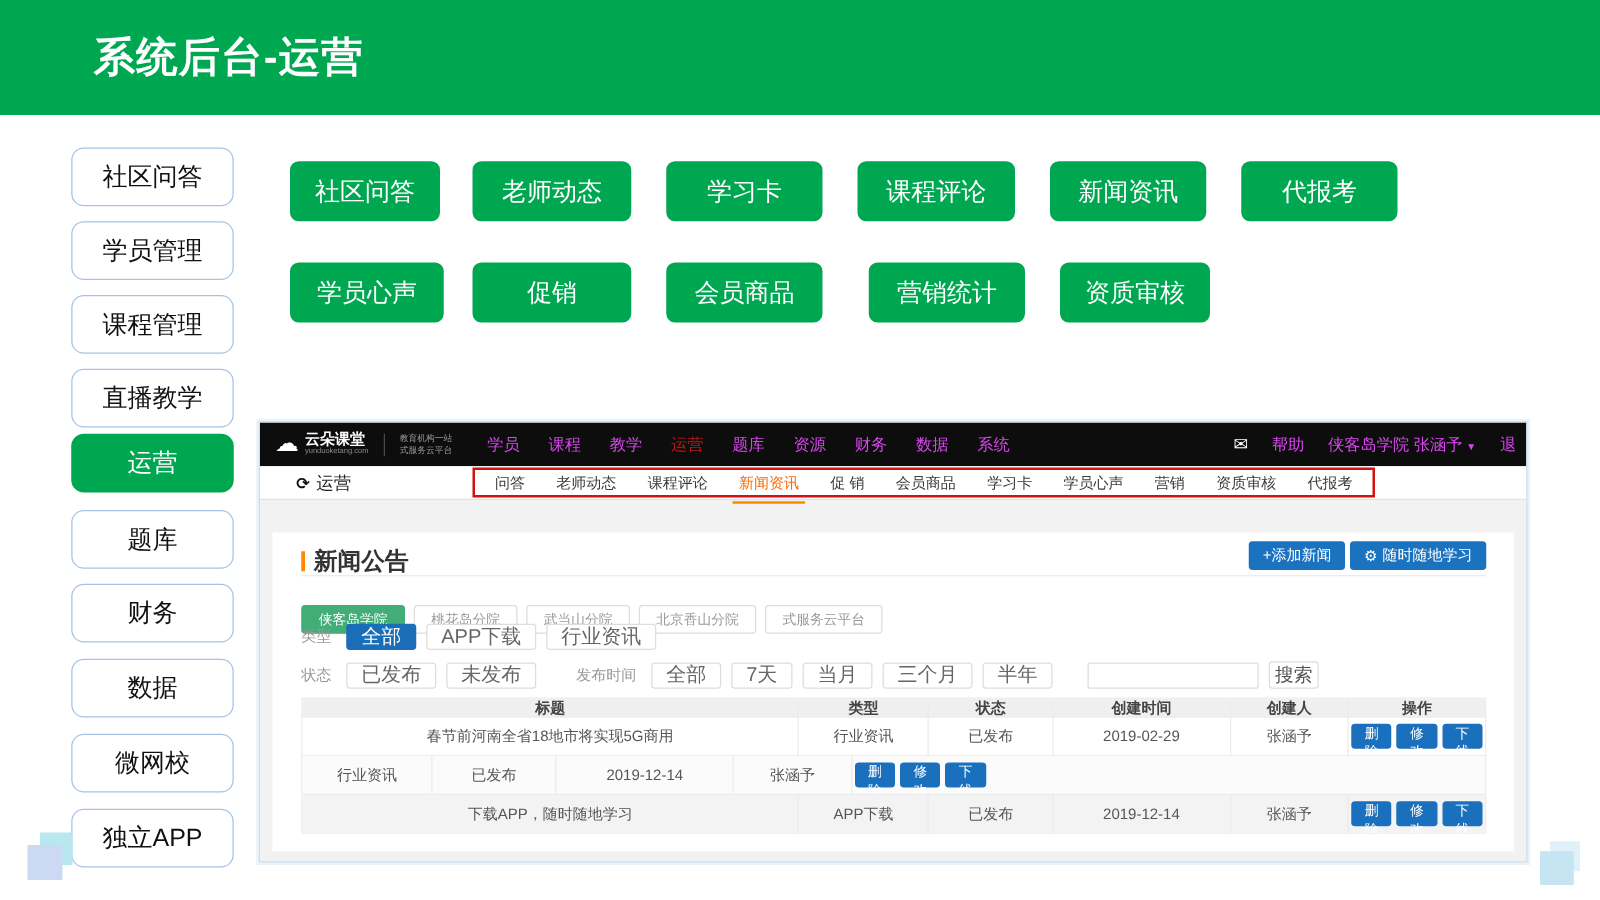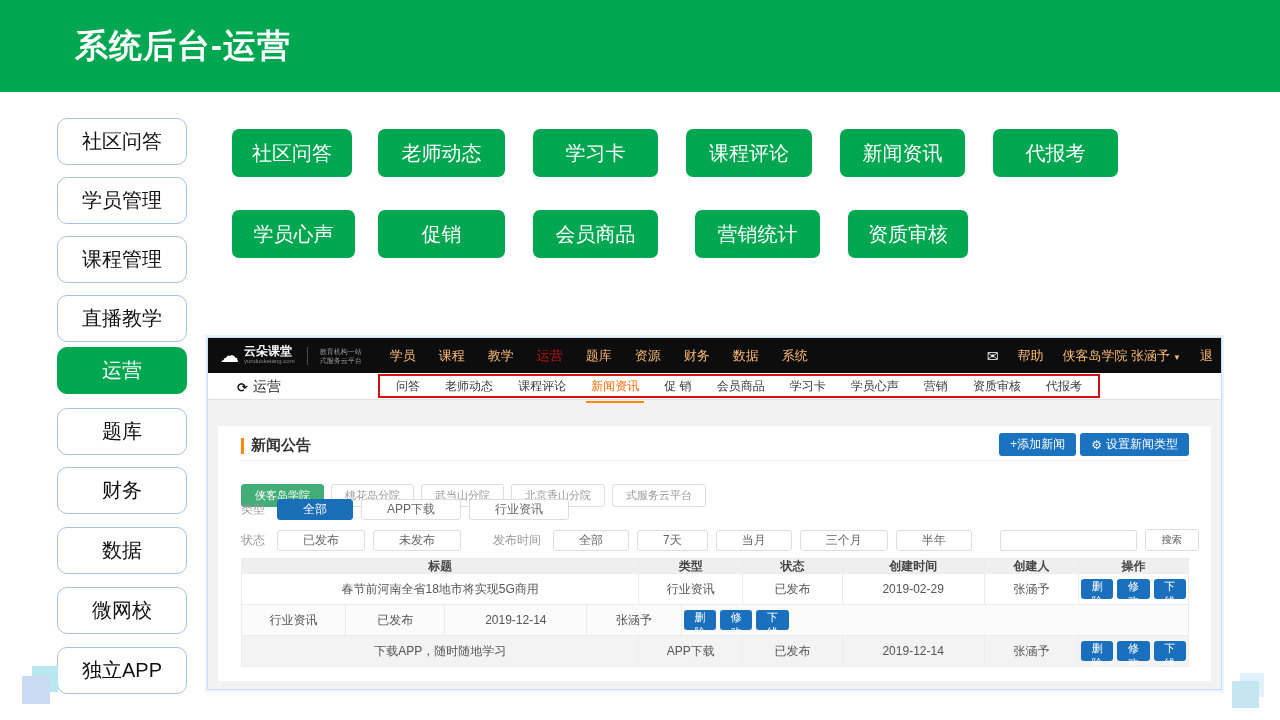--- a/index.html
+++ b/index.html
@@ -40,21 +40,21 @@
   .navbar { position:absolute; left:0; top:0; width:100%; height:35px; background:#0d0d0d;
     display:flex; align-items:center; padding:0 8px 0 12px; color:#fff; }
   .logo-wrap { display:flex; align-items:center; gap:5px; }
   .cloud-ic { font-size:19px; line-height:19px; color:#fff; }
   .logo-col { display:flex; flex-direction:column; line-height:10px; }
   .logo-name { font-size:12px; font-weight:700; color:#fff; }
   .logo-url { font-size:6px; color:#8a8a8a; }
   .logo-div { width:1px; height:18px; background:#4a4a4a; margin:0 7px; }
   .tagline { display:flex; flex-direction:column; font-size:7px; color:#9a9a9a; line-height:9px; }
   .nav-menu { display:flex; gap:23px; margin-left:28px; font-size:13px; }
-  .nav-item { color:#fdba74; cursor:pointer; white-space:nowrap; }
+  .nav-item { color:#d946ef; cursor:pointer; white-space:nowrap; }
   .nav-item.red { color:#c41414; }
   .nav-right { margin-left:auto; display:flex; align-items:center; gap:19px; font-size:13px; white-space:nowrap; }
   .mail-ic { font-size:14px; }
   .caret { font-size:8px; margin-left:3px; }
 
   
   .subnav { position:absolute; left:0; top:35px; width:100%; height:27px; background:#fff; border-bottom:1px solid #e2e2e2; }
   .subnav-title { position:absolute; left:29px; top:5px; font-size:14px; color:#222; display:flex; align-items:center; gap:5px; }
   .op-ic { font-size:13px; font-weight:700; color:#111; }
   .tabbox {
@@ -64,52 +64,52 @@
   }
   .tab { font-size:12px; color:#3a3a3a; cursor:pointer; white-space:nowrap; position:relative;text-align:right; }
   .tab.active { color:#ff6a00; }
   .tab.active::after { content:""; position:absolute; left:-5px; right:-5px; bottom:-8px; height:2px; background:#ff8a00; }
 
   
   .panel { position:absolute; left:10px; right:10px; top:88px; bottom:8px; background:#fff; }
 
   .sec-head { position:absolute; left:23px; top:10px; display:flex; align-items:center; gap:7px; }
   .sec-bar { width:3px; height:16px; background:#ff8a00; }
-  .sec-title { font-size:15px; font-weight:700; color:#333; }
+  .sec-title { font-size:19px; font-weight:700; color:#333; }
   .sec-hr { position:absolute; left:23px; right:22px; top:34px; height:1px; background:#ececec; }
   .sec-actions { position:absolute; right:22px; top:7px; display:flex; gap:4px; }
   .blue-btn {
     height:23px; background:#1b72bf; color:#fff; font-size:12px;
     border:none; border-radius:3px; padding:0 11px; display:flex; align-items:center; gap:4px; cursor:pointer;
   }
   .gear-ic { font-size:12px; }
 
   .branch-row { position:absolute; left:23px; top:42px; display:flex; gap:7px;margin-top:16px; }
   .branch {
     height:23px; padding:0 13px; display:flex; align-items:center;
     background:#fff; border:1px solid #ddd; border-radius:3px;
     font-size:11px; color:#999; cursor:pointer;
   }
   .branch.active { background:#43ad78; border-color:#43ad78; color:#fff; }
 
   .filter-row { position:absolute; left:23px; display:flex; align-items:center; gap:8px; }
   .f-label { font-size:12px; color:#999; margin-right:4px; }
   .chip {
-    height:21px; padding:0 25px; display:flex; align-items:center;
+    height:21px; padding:0 11px; display:flex; align-items:center;
     background:#fff; border:1px solid #ddd; border-radius:3px;
-    font-size:12px; color:#666; cursor:pointer; white-space:nowrap;
+    font-size:16px; color:#666; cursor:pointer; white-space:nowrap;
   }
   .chip.blue { background:#1a6eb8; border-color:#1a6eb8; color:#fff; }
   .search-input {
     width:137px; height:21px; border:1px solid #ddd; border-radius:2px;
     font-size:12px; padding:0 6px; margin-left:20px; outline:none;
   }
   .search-btn {
-    height:22px; padding:0 16px; background:#fff; border:1px solid #ddd; border-radius:3px;
-    font-size:10px; color:#555; cursor:pointer;
+    height:22px; padding:0 4px; background:#fff; border:1px solid #ddd; border-radius:3px;
+    font-size:15px; color:#555; cursor:pointer;
   }
 
   
   .tbl { position:absolute; left:23px; right:22px; top:132px; border:1px solid #ececec; }
   .trow { display:flex; align-items:stretch; border-bottom:1px solid #ececec; }
   .trow:last-child { border-bottom:none; }
   .thead { background:#efefef; }
   .thead .tcell { font-weight:700; color:#444; height:14px; }
   .tcell {
     display:flex; align-items:center; justify-content:center;
@@ -224,21 +224,21 @@
 
     <div class="sec-head">
       <span class="sec-bar"></span>
       <span class="sec-title">新闻公告</span>
     </div>
     <div class="sec-hr"></div>
     <div class="sec-actions">
       <button class="blue-btn">+添加新闻</button>
       <button class="blue-btn">
           <span class="gear-ic">⚙</span>
-          <span>设置新闻类型</span>
+          <span>随时随地学习</span>
         </button>
     </div>
 
     <div class="branch-row">
       <span class="branch active">侠客岛学院</span>
       <span class="branch">桃花岛分院</span>
       <span class="branch">武当山分院</span>
       <span class="branch">北京香山分院</span>
       <span class="branch">式服务云平台</span>
     </div>

